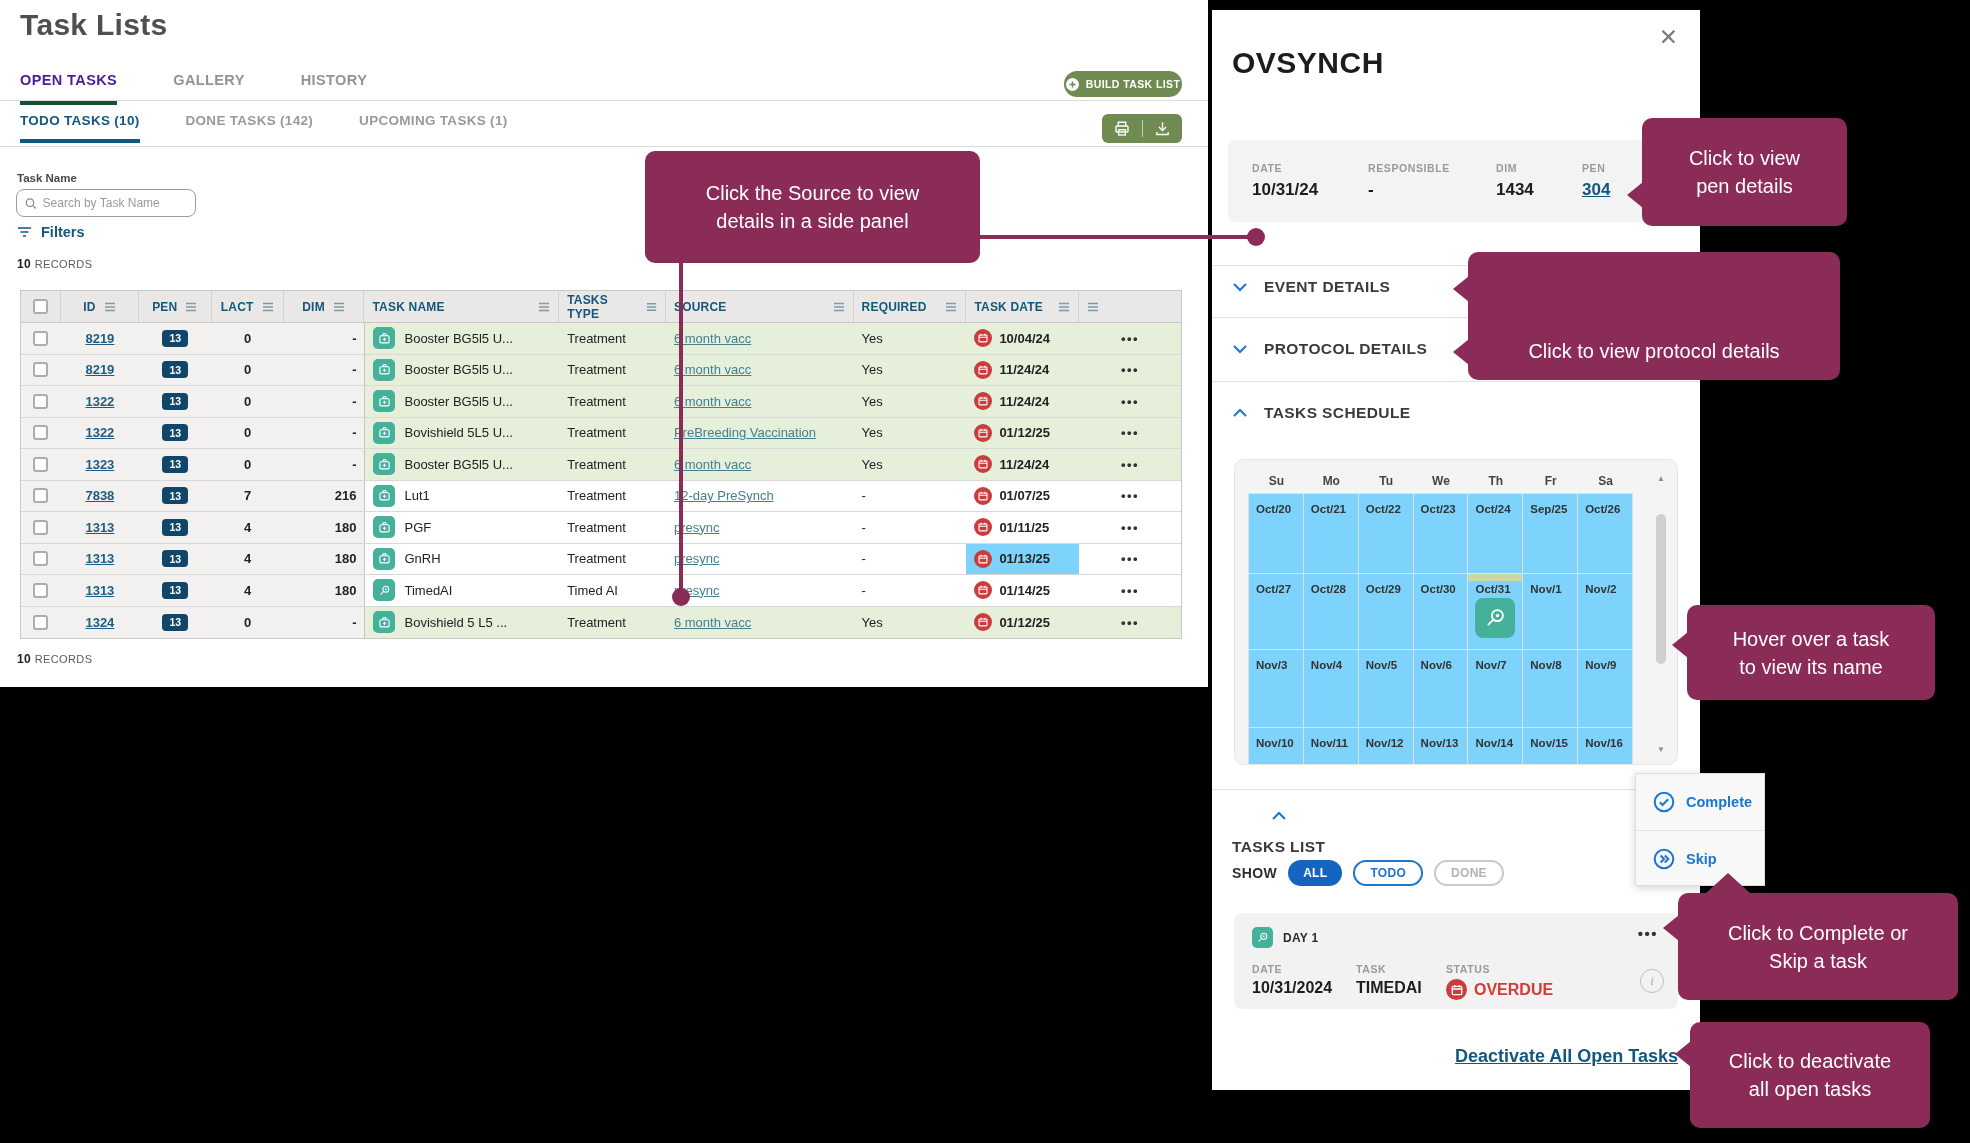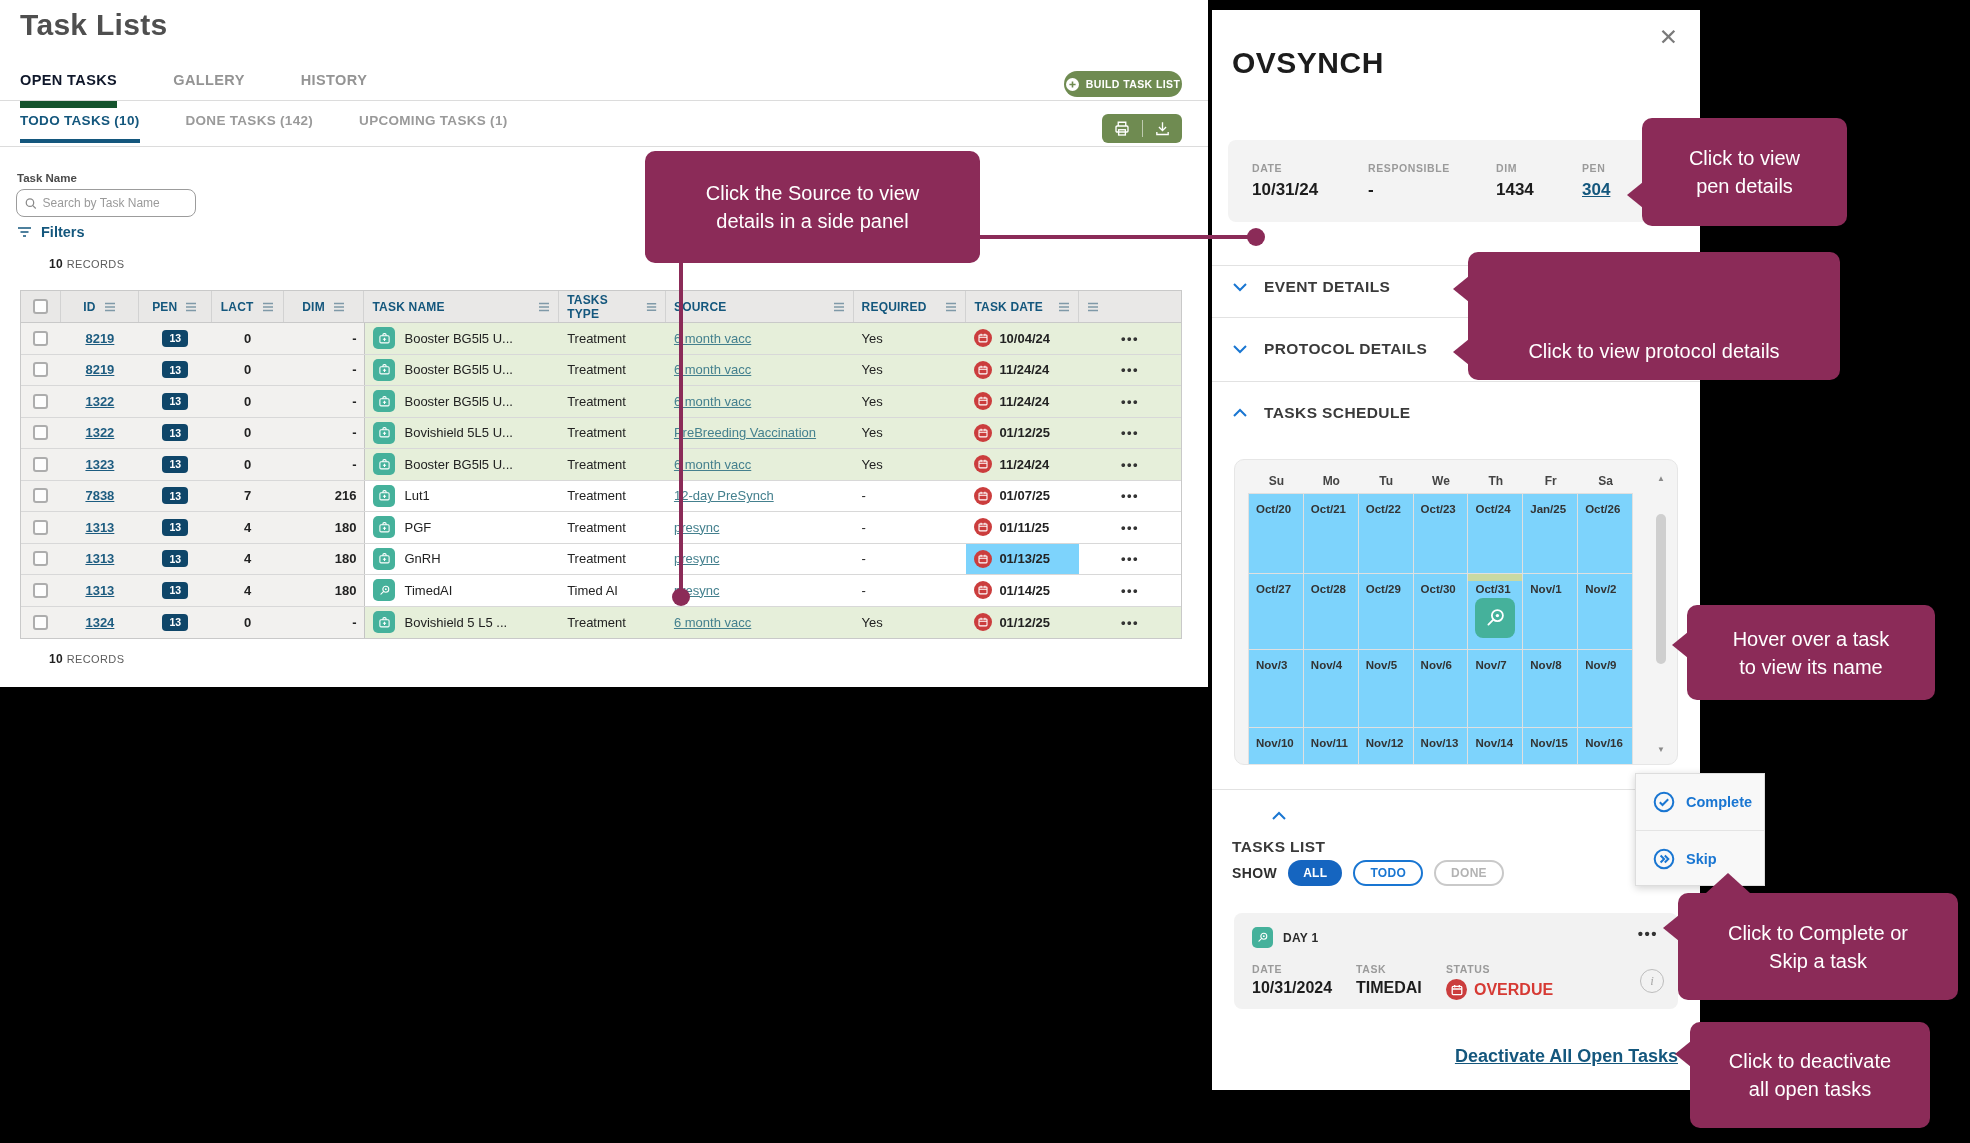--- a/index.html
+++ b/index.html
@@ -9,40 +9,40 @@
     position:relative;
     font-family:"Liberation Sans", sans-serif;
     overflow:hidden;
     color:#222;
   }
   
   #left-panel { position:absolute; left:0; top:8; width:1208px; height:687px; background:#fff; z-index:1; }
   .tl-title { position:absolute; left:20px; top:8px; font-size:30px; font-weight:700; color:#4f4f4f; letter-spacing:.3px; }
   .tabs { position:absolute; left:20px; top:72px; display:flex; gap:56px; }
   .tab { font-size:14.5px; font-weight:700; color:#949494; padding-bottom:12px; letter-spacing:.4px; cursor:pointer; }
-  .tab.active { color:#0f172a; border-bottom:8px solid #14532d; }
+  .tab.active { color:#4c1d95; border-bottom:5px solid #14532d; }
   .hline { position:absolute; left:0; width:100%; height:1px; background:#dcdcdc; }
   .subtabs { position:absolute; left:20px; top:113px; display:flex; gap:46px; }
   .subtab { font-size:13.5px; font-weight:700; color:#9a9a9a; padding-bottom:11px; letter-spacing:.3px; cursor:pointer; }
   .subtab.active { color:#14577d; border-bottom:4px solid #14577d; }
   .build-btn { position:absolute; left:1064px; top:71px; width:118px; height:26px; background:#6f8b51; border:none;
     border-radius:13px; color:#fff; font-weight:700; font-size:10.5px; letter-spacing:.4px;
     display:flex; align-items:center; justify-content:center; gap:7px; cursor:pointer; font-family:inherit; }
   .print-dl { position:absolute; left:1102px; top:114px; width:80px; height:29px; background:#6f8b51; border-radius:6px;
     display:flex; align-items:center; justify-content:space-evenly; }
   .pd-divider { width:1px; height:17px; background:rgba(255,255,255,.55); }
   .icon-btn { display:flex; align-items:center; justify-content:center; cursor:pointer; background:none; border:none; }
   .search-label { position:absolute; left:17px; top:172px; font-size:11.5px; font-weight:700; color:#4a4a4a; }
   .search-box { position:absolute; left:16px; top:189px; width:180px; height:28px; border:1px solid #9c9c9c; border-radius:8px;
     display:flex; align-items:center; padding:0 8px; gap:6px; background:#fff; }
   .search-box input { border:none; outline:none; width:100%; font-size:12px; color:#444; font-family:inherit; background:transparent; }
   .search-box input::placeholder { color:#9a9a9a; }
   .filters { position:absolute; left:17px; top:224px; display:flex; align-items:center; gap:9px; cursor:pointer; }
   .filters span { font-size:14.5px; font-weight:700; color:#14577d; }
-  .records { position:absolute; left:17px; font-size:11px; color:#5c5c5c; letter-spacing:.4px;margin-left:32px; }
+  .records { position:absolute; left:17px; font-size:11px; color:#5c5c5c; letter-spacing:.4px; }
   .records b { color:#1f1f1f; font-size:12px; }
   
   #grid { position:absolute; left:20px; top:290px; width:1162px; border:1px solid #c9c9c9; }
   .g-header { display:flex; height:32px; background:#e9e8e7; border-bottom:1px solid #c9c9c9; }
   .g-hcell { display:flex; align-items:center; gap:8px; font-size:12px; font-weight:700; color:#14577d;
     border-right:1px solid #d2d2d2; padding:0 8px; letter-spacing:.2px; }
   .g-hcell:last-child { border-right:none; }
   .g-row { display:flex; height:31.5px; border-bottom:1px solid #d8d8d8; }
   .g-row:last-child { border-bottom:none; }
   .g-cell { display:flex; align-items:center; font-size:13px; padding:0 8px; height:100%; }
@@ -787,21 +787,21 @@
           <div>Th</div>
           <div>Fr</div>
           <div>Sa</div>
         </div>
         <div class="cal-week" style="height: 80px;">
           <div class="cal-cell"><span class="cal-date">Oct/20</span></div>
           <div class="cal-cell"><span class="cal-date">Oct/21</span></div>
           <div class="cal-cell"><span class="cal-date">Oct/22</span></div>
           <div class="cal-cell"><span class="cal-date">Oct/23</span></div>
           <div class="cal-cell"><span class="cal-date">Oct/24</span></div>
-          <div class="cal-cell"><span class="cal-date">Jan/25</span></div>
+          <div class="cal-cell"><span class="cal-date">Sep/25</span></div>
           <div class="cal-cell"><span class="cal-date">Oct/26</span></div>
         </div>
         <div class="cal-week" style="height: 76px;">
           <div class="cal-cell"><span class="cal-date">Oct/27</span></div>
           <div class="cal-cell"><span class="cal-date">Oct/28</span></div>
           <div class="cal-cell"><span class="cal-date">Oct/29</span></div>
           <div class="cal-cell"><span class="cal-date">Oct/30</span></div>
           <div class="cal-cell"><div class="cal-topbar"></div><span class="cal-date">Oct/31</span><div class="cal-task">
               <svg width="24" height="24" viewBox="0 0 20 20" fill="none" stroke="#fff" stroke-width="1.5">
                 <circle cx="12" cy="8" r="4.6"></circle>

